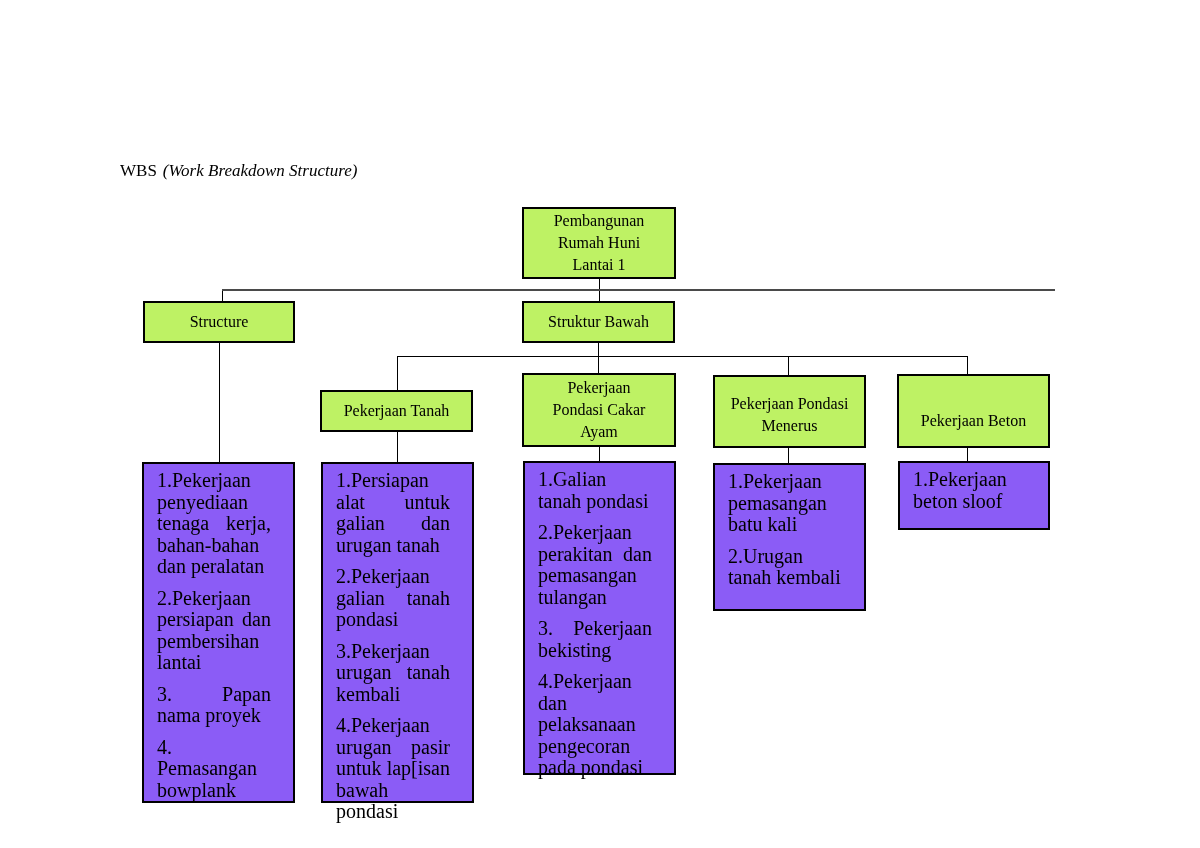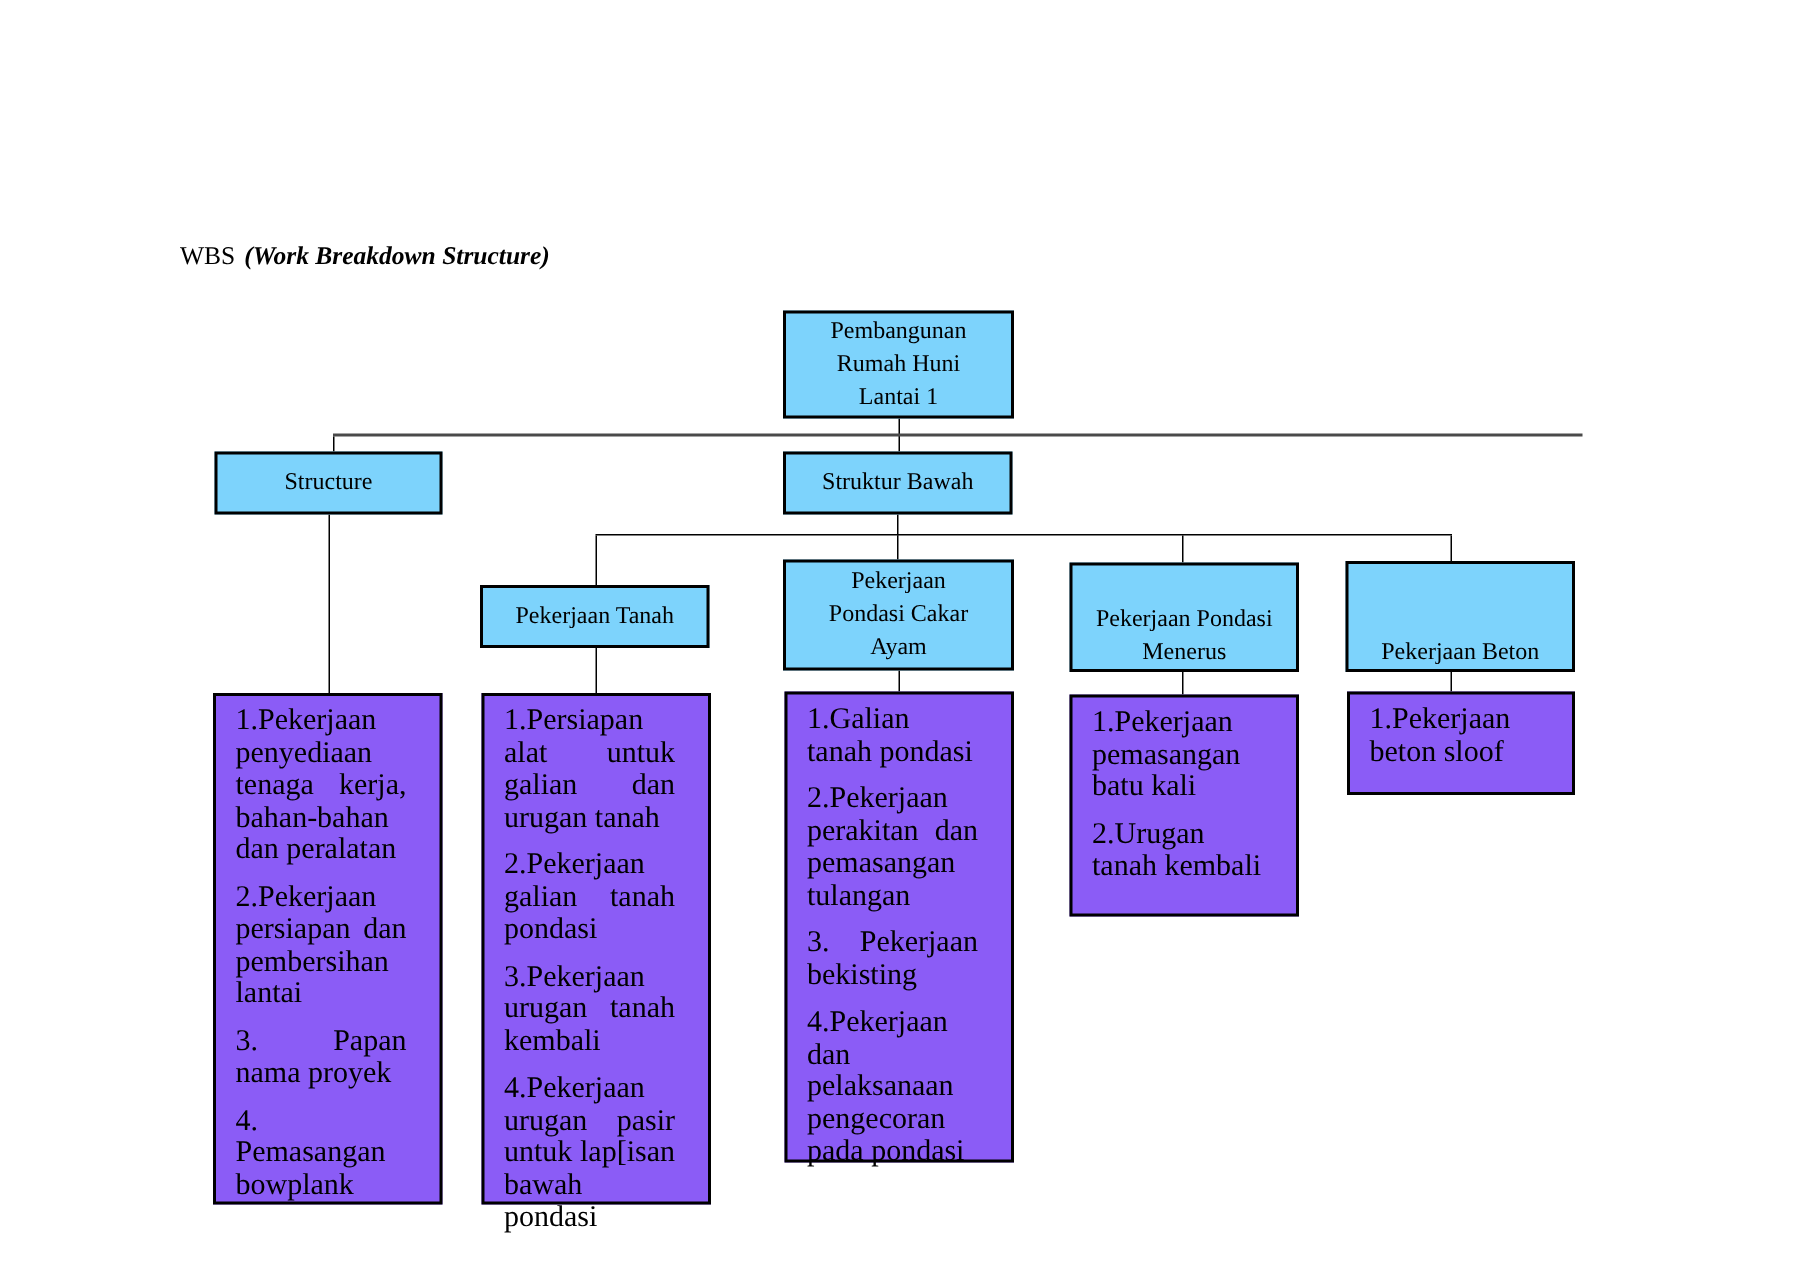--- a/index.html
+++ b/index.html
@@ -9,29 +9,29 @@
     background:#ffffff;
     overflow:hidden;
     font-family:"Liberation Serif","DejaVu Serif",serif;
     color:#000;
   }
   .title{
     position:absolute;left:120px;top:161px;
     font-size:17px;
   }
   .title .pre{margin-right:6px;}
-  .title .em{font-weight:bold;font-style:italic;}
+  .title .em{font-weight:normal;font-style:italic;}
   .node{
     position:absolute;box-sizing:border-box;
-    border:2px solid #000;background:#7dd3fc;
+    border:2px solid #000;background:#bef264;
     display:flex;align-items:center;justify-content:center;
     text-align:center;font-size:16px;line-height:22px;
   }
   .node .nl{display:block;margin:0 auto;}
-  .node.align-top{align-items:flex-end;}
+  .node.align-top{align-items:center;}
   .leaf{
     position:absolute;box-sizing:border-box;
     border:2px solid #000;background:#8b5cf6;
     padding:6px 22px 6px 13px;
     font-size:20px;line-height:21.5px;
     text-align:justify;
   }
   .leaf p{margin:0 0 10px 0;}
   .leaf p:last-child{margin:0;}
   .leaf.narrow{padding-right:28px;}

